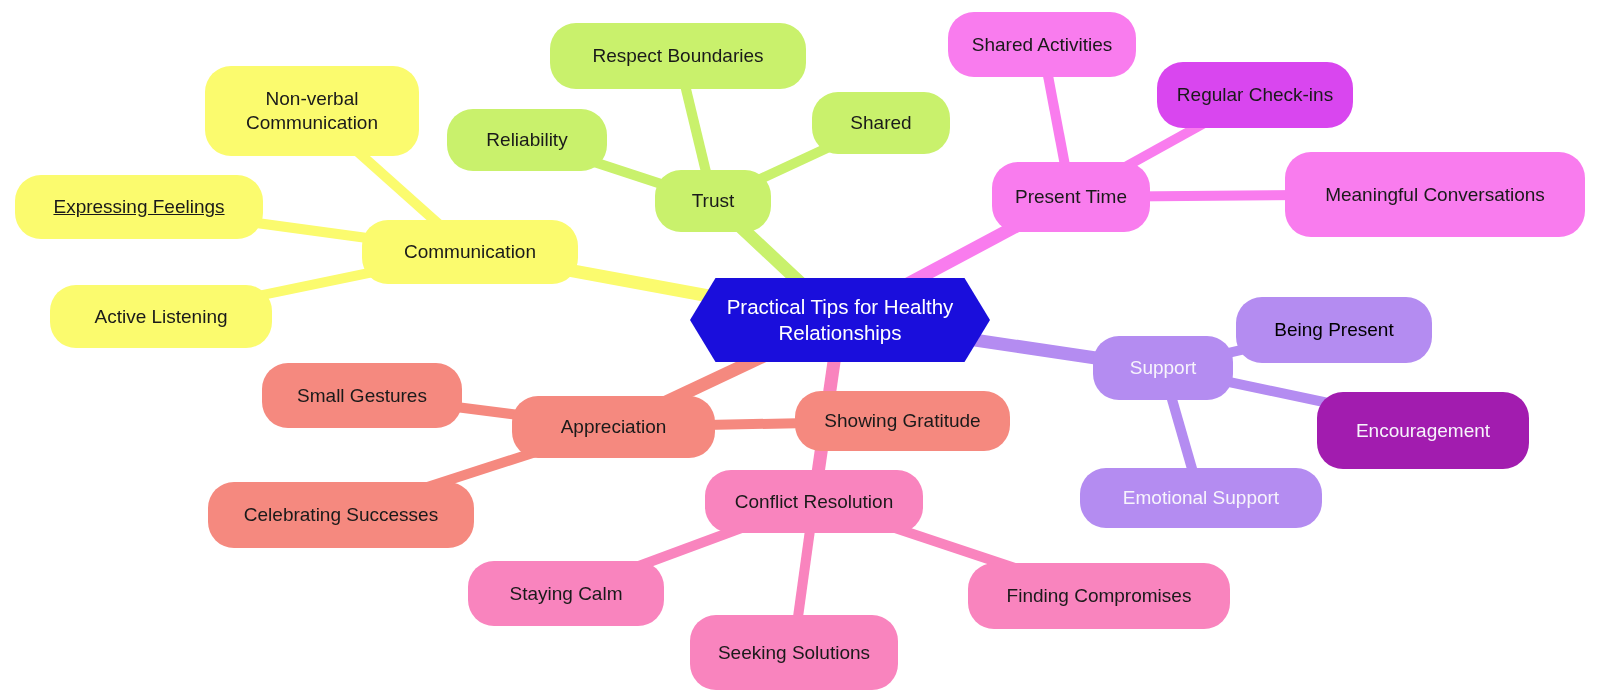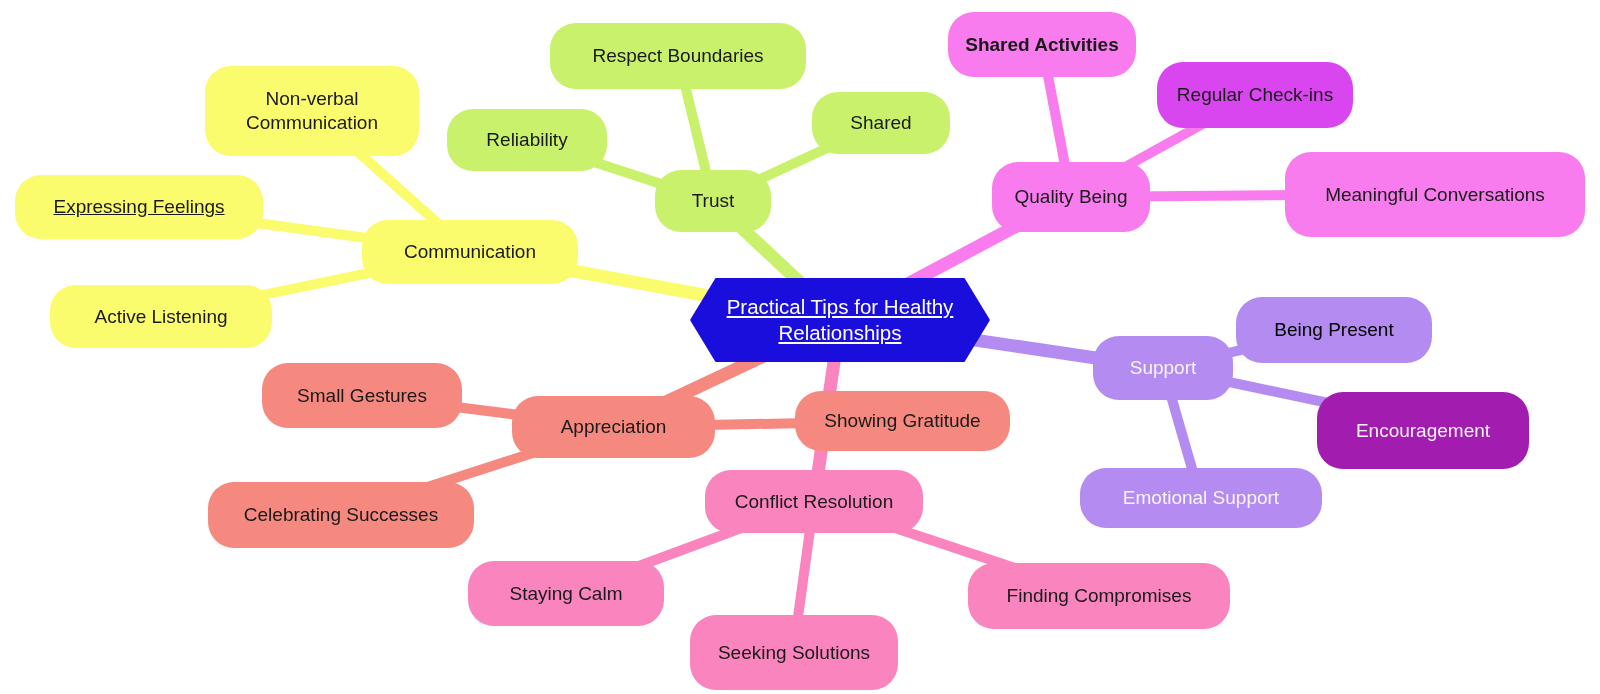--- a/index.html
+++ b/index.html
@@ -59,34 +59,34 @@
 
     <line x1="613" y1="427" x2="362" y2="395" stroke-width="10" stroke="#F5897F"></line>
     <line x1="613" y1="427" x2="341" y2="515" stroke-width="10" stroke="#F5897F"></line>
     <line x1="613" y1="427" x2="902" y2="421" stroke-width="10" stroke="#F5897F"></line>
 
     <line x1="814" y1="501" x2="566" y2="593" stroke-width="10" stroke="#F984BE"></line>
     <line x1="814" y1="501" x2="794" y2="646" stroke-width="10" stroke="#F984BE"></line>
     <line x1="814" y1="501" x2="1099" y2="596" stroke-width="10" stroke="#F984BE"></line>
   </svg>
 
-  <div class="node root" style="left: 690px; top: 278px; width: 300px; height: 84px; background-color: rgb(26, 14, 220); color: rgb(255, 255, 255); text-decoration: underline;">Practical Tips for Healthy Relationships</div>
+  <div class="node root" style="left: 690px; top: 278px; width: 300px; height: 84px; background-color: rgb(26, 14, 220); color: rgb(255, 255, 255);">Practical Tips for Healthy Relationships</div>
 
   <div class="node" style="left: 362px; top: 220px; width: 216px; height: 64px; background-color: rgb(251, 251, 110); color: rgb(26, 26, 26);">Communication</div>
   <div class="node" style="left: 205px; top: 66px; width: 214px; height: 90px; background-color: rgb(251, 251, 110); color: rgb(26, 26, 26);">Non-verbal Communication</div>
   <div class="node" style="left: 15px; top: 175px; width: 248px; height: 64px; background-color: rgb(251, 251, 110); color: rgb(26, 26, 26); text-decoration: underline;">Expressing Feelings</div>
   <div class="node" style="left: 655px; top: 170px; width: 116px; height: 62px; background-color: rgb(201, 241, 108); color: rgb(26, 26, 26);">Trust</div>
 
   <div class="node" style="left: 50px; top: 285px; width: 222px; height: 63px; background-color: rgb(251, 251, 110); color: rgb(26, 26, 26);">Active Listening</div>
   <div class="node" style="left: 550px; top: 23px; width: 256px; height: 66px; background-color: rgb(201, 241, 108); color: rgb(26, 26, 26);">Respect Boundaries</div>
   <div class="node" style="left: 447px; top: 109px; width: 160px; height: 62px; background-color: rgb(201, 241, 108); color: rgb(26, 26, 26);">Reliability</div>
   <div class="node" style="left: 812px; top: 92px; width: 138px; height: 62px; background-color: rgb(201, 241, 108); color: rgb(26, 26, 26);">Shared</div>
 
-  <div class="node" style="left: 992px; top: 162px; width: 158px; height: 70px; background-color: rgb(249, 124, 238); color: rgb(26, 26, 26);">Quality Being</div>
-  <div class="node" style="left: 948px; top: 12px; width: 188px; height: 65px; background-color: rgb(249, 124, 238); color: rgb(26, 26, 26); font-weight: bold;">Shared Activities</div>
+  <div class="node" style="left: 992px; top: 162px; width: 158px; height: 70px; background-color: rgb(249, 124, 238); color: rgb(26, 26, 26);">Present Time</div>
+  <div class="node" style="left: 948px; top: 12px; width: 188px; height: 65px; background-color: rgb(249, 124, 238); color: rgb(26, 26, 26);">Shared Activities</div>
   <div class="node" style="left: 1157px; top: 62px; width: 196px; height: 66px; background-color: #d946ef; color: rgb(26, 26, 26);">Regular Check-ins</div>
   <div class="node" style="left: 1285px; top: 152px; width: 300px; height: 85px; background-color: rgb(249, 124, 238); color: rgb(26, 26, 26);">Meaningful Conversations</div>
 
   <div class="node" style="left: 1093px; top: 336px; width: 140px; height: 64px; background-color: rgb(180, 140, 241); color: rgb(247, 244, 252);">Support</div>
   <div class="node" style="left: 1236px; top: 282px; width: 196px; height: 66px; background-color: rgb(180, 140, 241); color: #000000; margin-top: 15px;">Being Present</div>
   <div class="node" style="left: 1317px; top: 392px; width: 212px; height: 77px; background-color: #a21caf; color: rgb(247, 244, 252); text-align: right;">Encouragement</div>
   <div class="node" style="left: 1080px; top: 468px; width: 242px; height: 60px; background-color: rgb(180, 140, 241); color: rgb(247, 244, 252);">Emotional Support</div>
 
   <div class="node" style="left: 512px; top: 396px; width: 203px; height: 62px; background-color: rgb(245, 137, 127); color: rgb(26, 26, 26);">Appreciation</div>
   <div class="node" style="left: 262px; top: 363px; width: 200px; height: 65px; background-color: rgb(245, 137, 127); color: rgb(26, 26, 26);">Small Gestures</div>

